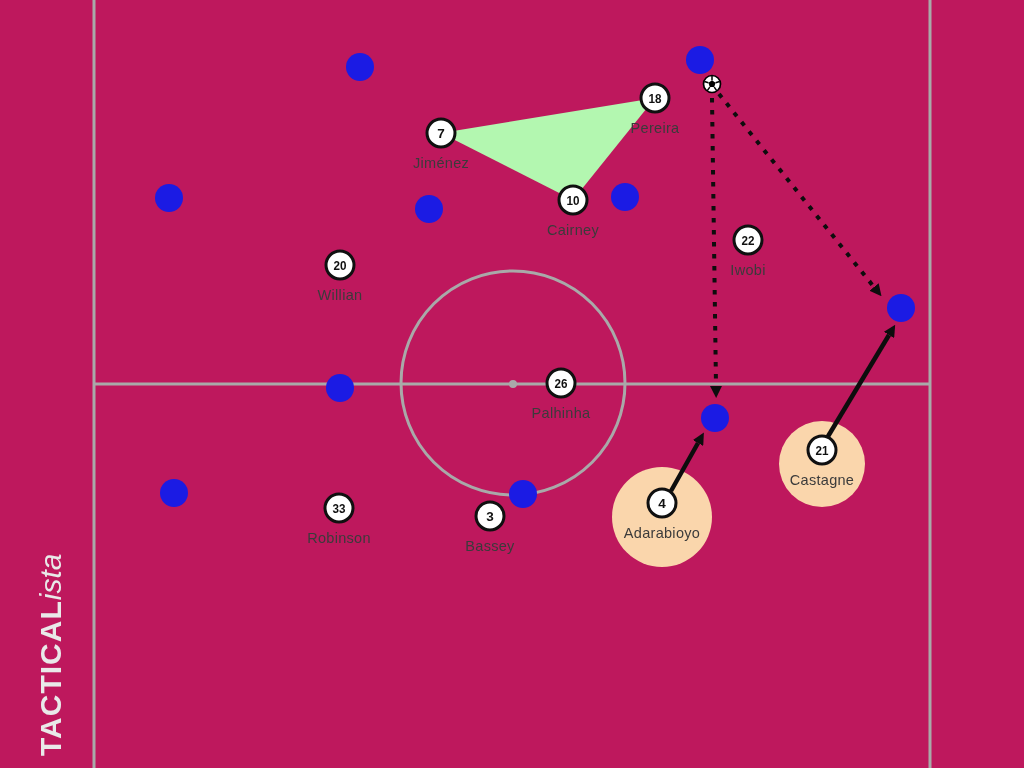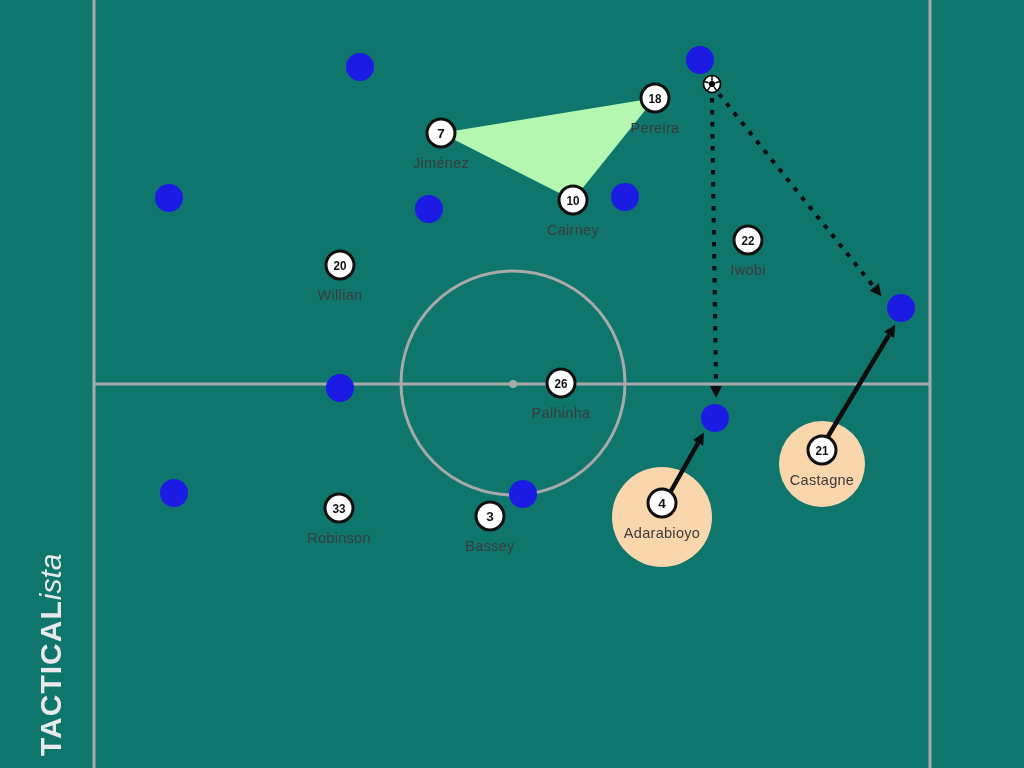--- a/index.html
+++ b/index.html
@@ -12,21 +12,21 @@
     transform-origin:0 0;transform:rotate(-90deg);
     font-family:"Liberation Sans",sans-serif;
     font-weight:700;font-size:30px;letter-spacing:1px;
     white-space:nowrap;user-select:none;
   }
   .watermark .wm-italic{font-style:italic;font-weight:400;letter-spacing:0;}
 </style>
 </head>
 <body>
 
-<div class="stage" style="background: #0f766e;">
+<div class="stage" style="background: #be185d;">
   <svg id="board" width="1024" height="768">
       <defs>
         <marker id="ah" viewBox="0 0 12 12" markerWidth="12" markerHeight="12" refX="0" refY="6" orient="auto" markerUnits="userSpaceOnUse">
           <path d="M0,0 L12,6 L0,12 Z" fill="#0d0d0d"></path>
         </marker>
       </defs>
       <line stroke="#a9a9a9" stroke-width="3" x1="94" y1="0" x2="94" y2="768"></line>
       <line stroke="#a9a9a9" stroke-width="3" x1="930" y1="0" x2="930" y2="768"></line>
       <line stroke="#a9a9a9" stroke-width="3" x1="94" y1="384" x2="930" y2="384"></line>
       <circle cx="513" cy="383" r="112" fill="none" stroke="#a9a9a9" stroke-width="3"></circle>

